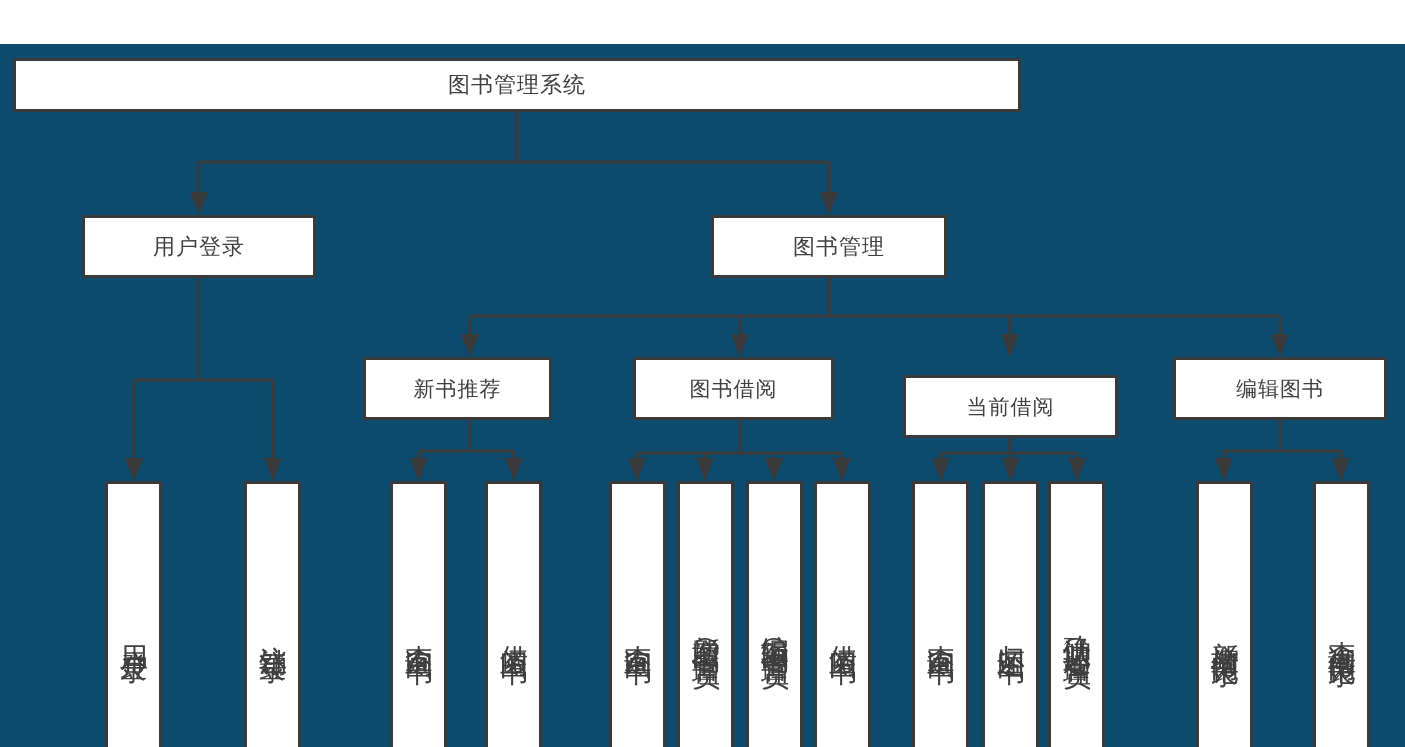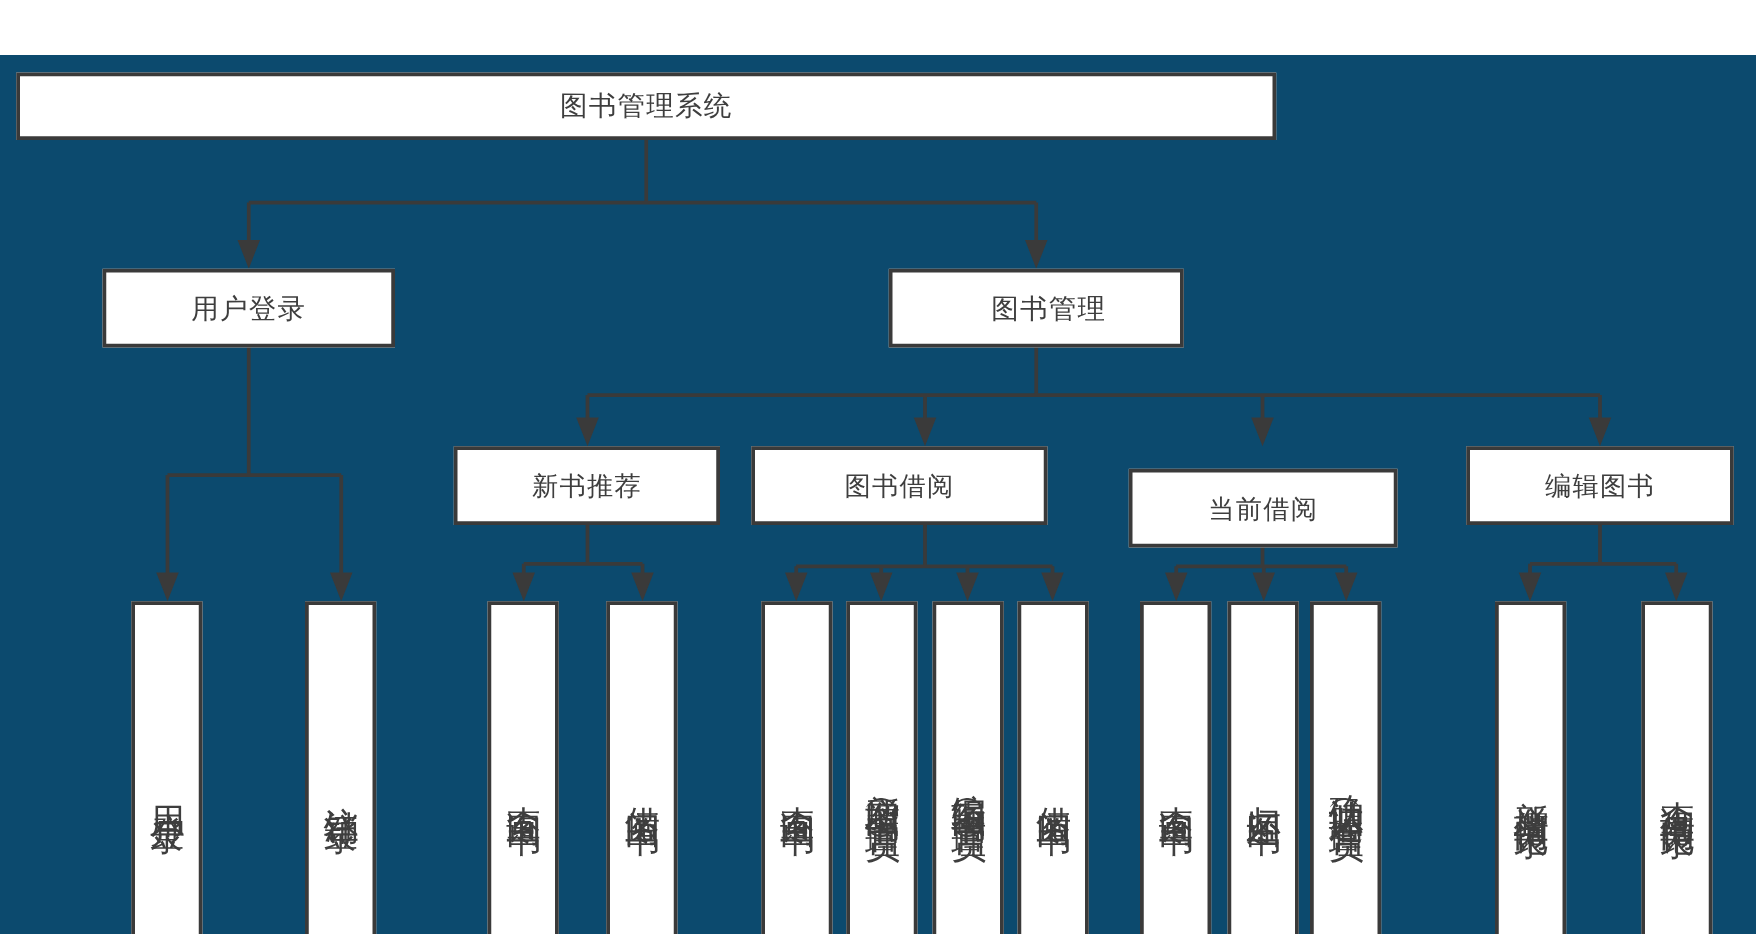--- a/index.html
+++ b/index.html
@@ -94,24 +94,24 @@
     <span class="hlabel">图书管理系统</span>
   </div>
 
   <div class="box" style="left:82px;top:171px;width:234px;height:63px;">
     <span class="hlabel">用户登录</span>
   </div>
   <div class="box" style="left:711px;top:171px;width:236px;height:63px;padding-left:20px;">
     <span class="hlabel">图书管理</span>
   </div>
 
-  <div class="box lv3" style="left:363px;top:313px;width:213px;height:63px;">
+  <div class="box lv3" style="left:363px;top:313px;width:189px;height:63px;">
     <span class="hlabel">新书推荐</span>
   </div>
-  <div class="box lv3" style="left:601px;top:313px;width:237px;height:63px;">
+  <div class="box lv3" style="left:633px;top:313px;width:201px;height:63px;">
     <span class="hlabel">图书借阅</span>
   </div>
   <div class="box lv3" style="left:903px;top:331px;width:215px;height:63px;">
     <span class="hlabel">当前借阅</span>
   </div>
   <div class="box lv3" style="left:1173px;top:313px;width:214px;height:63px;">
     <span class="hlabel">编辑图书</span>
   </div>
 
   <div class="box leaf" style="left:105px;">

